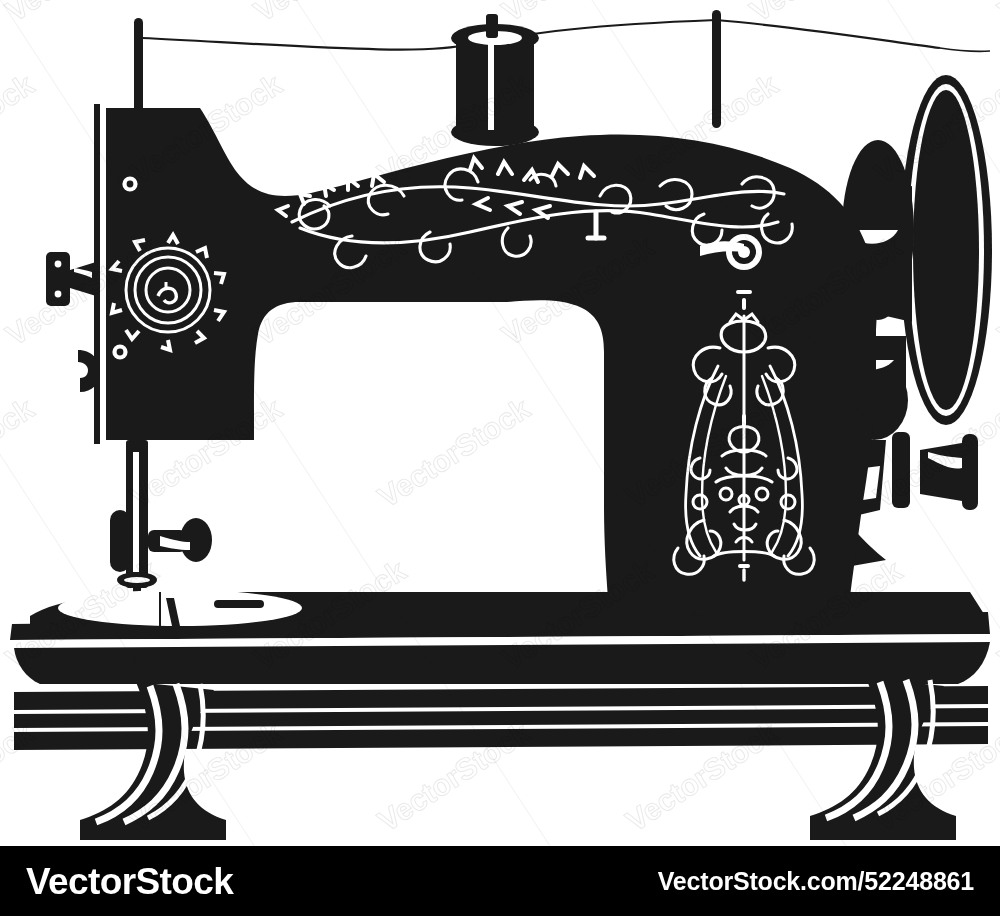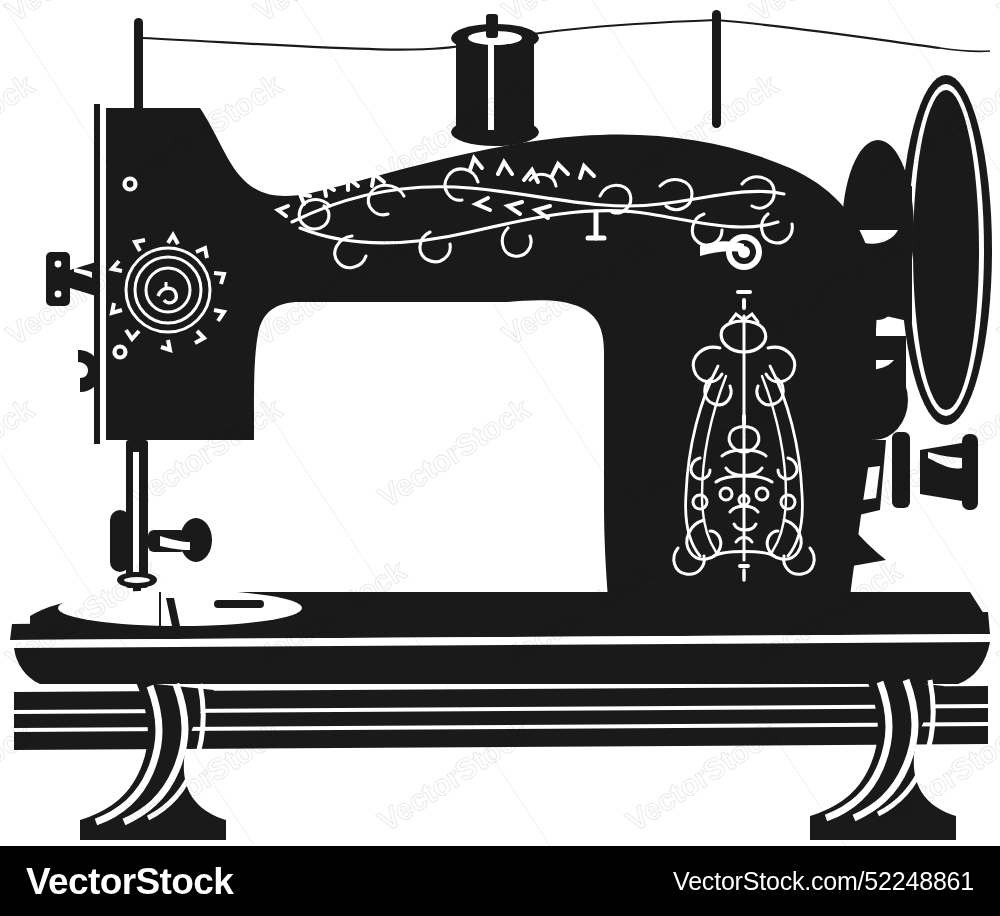--- a/index.html
+++ b/index.html
@@ -49,21 +49,21 @@
     font-family:"Liberation Sans", sans-serif;
     font-weight:bold;
     font-size:37px;
     letter-spacing:-0.6px;
     line-height:1;
   }
   #footer-url{
     margin-left:auto;
     color:#ffffff;
     font-family:"Liberation Sans", sans-serif;
-    font-weight:normal;
+    font-weight:bold;
     font-size:25px;
     letter-spacing:-0.2px;
     line-height:1;
   }
 </style>
 </head>
 <body>
 
 <div id="stage">
 

